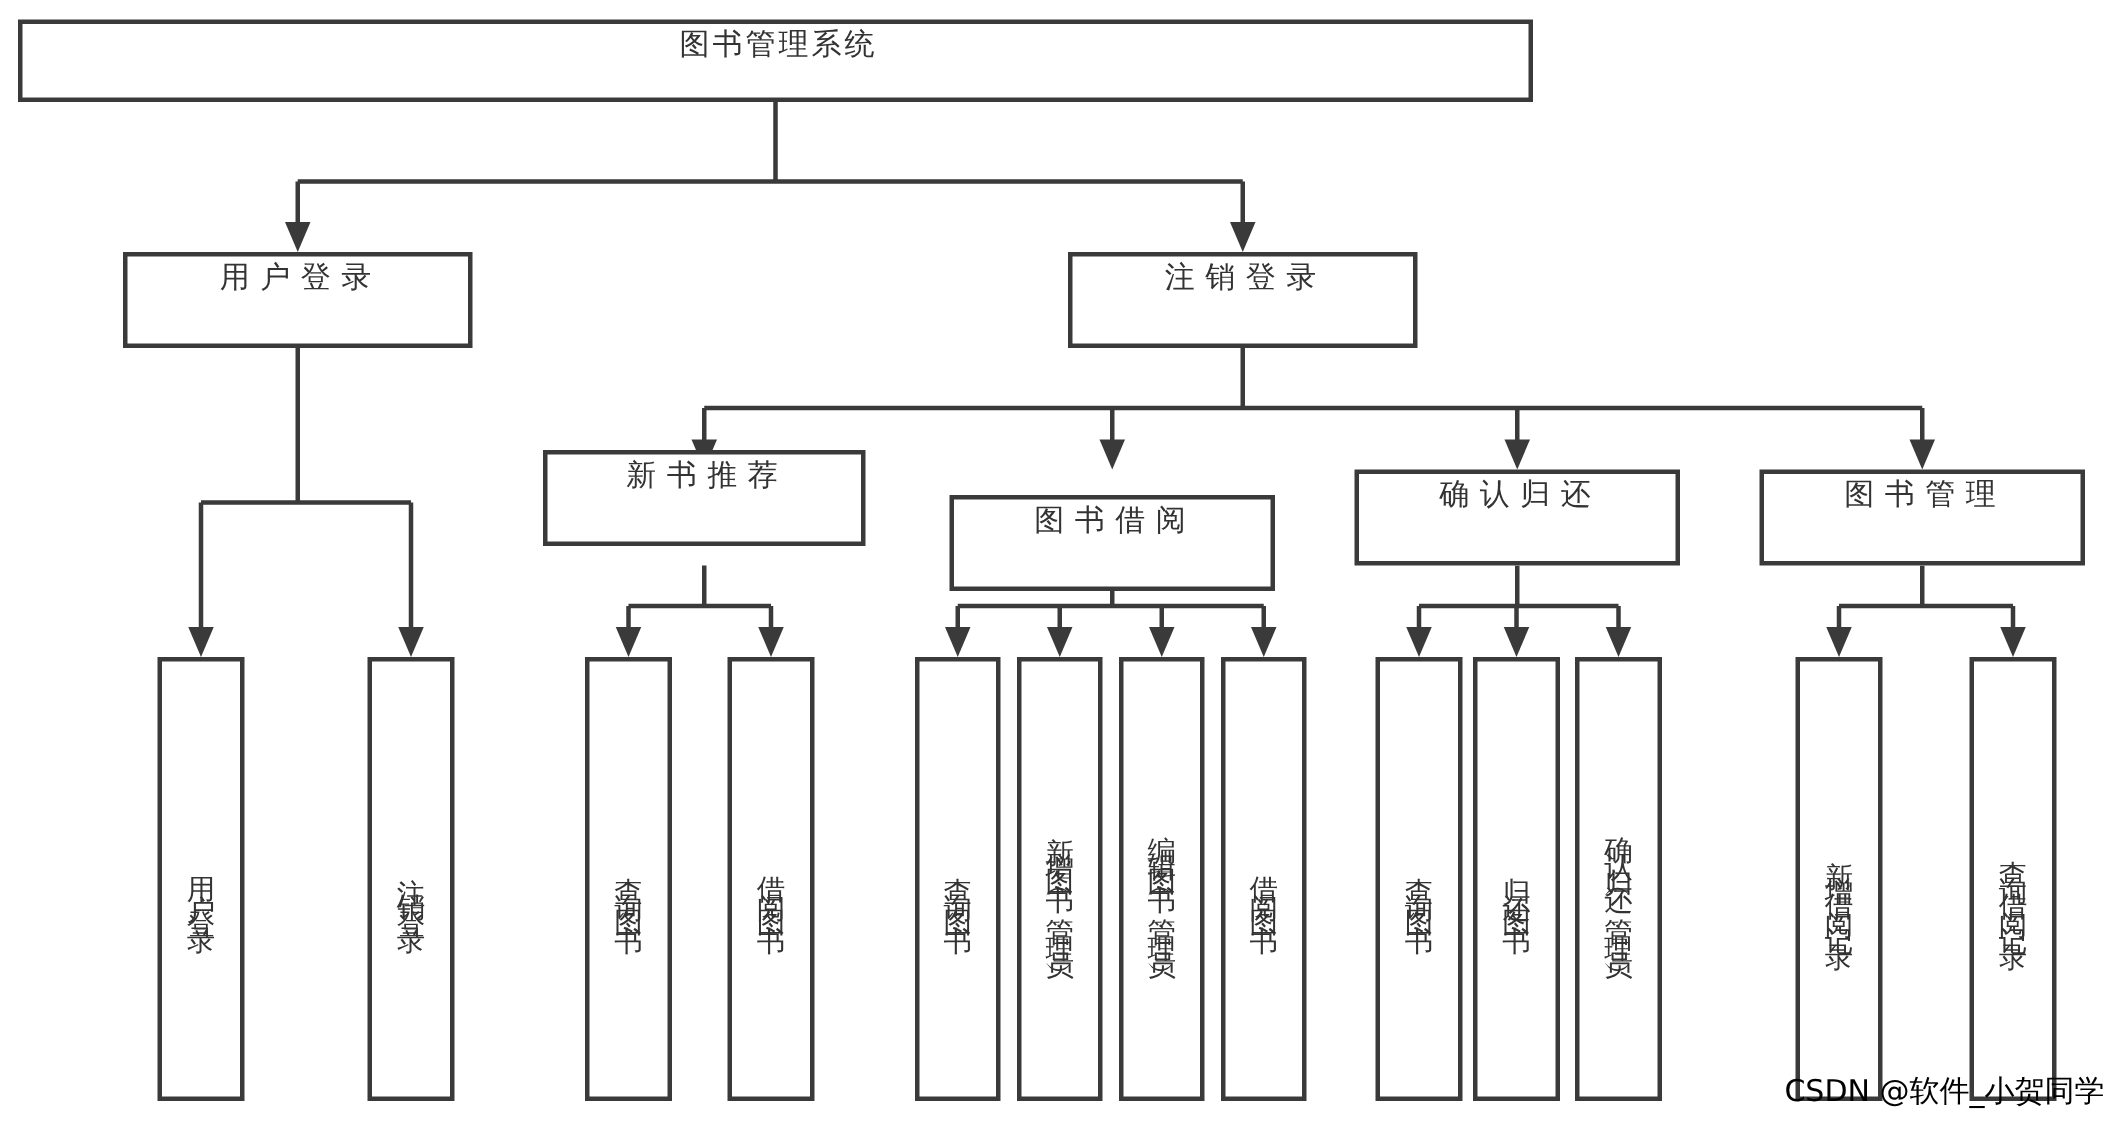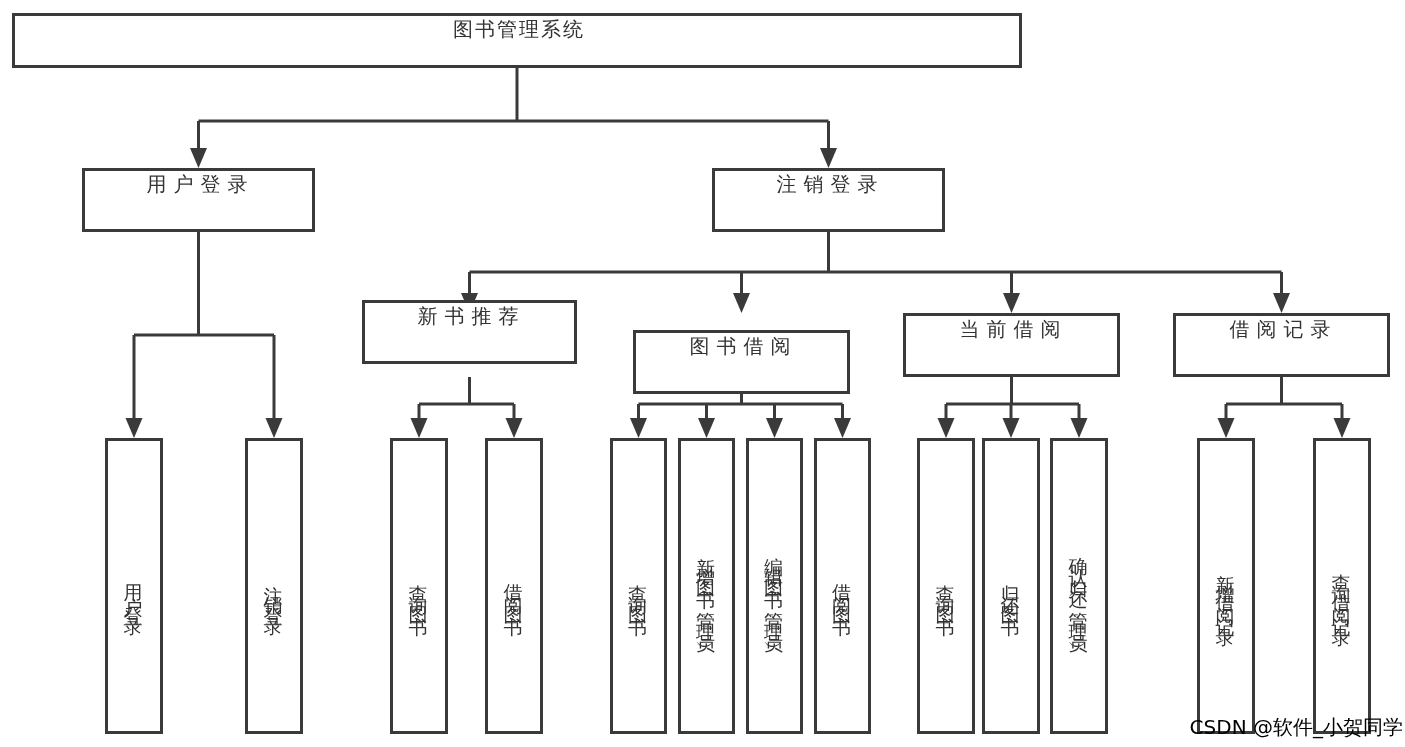--- a/index.html
+++ b/index.html
@@ -107,24 +107,24 @@
     <span>注销登录</span>
   </div>
 
   <div class="box lvl-h" style="left:362px;top:300px;width:215px;height:64px">
     <span>新书推荐</span>
   </div>
   <div class="box lvl-h" style="left:633px;top:330px;width:217px;height:64px">
     <span>图书借阅</span>
   </div>
   <div class="box lvl-h" style="left:903px;top:313px;width:217px;height:64px">
-    <span>当前借阅</span>
+    <span>确认归还</span>
   </div>
   <div class="box lvl-h" style="left:1173px;top:313px;width:217px;height:64px">
-    <span>借阅记录</span>
+    <span>图书管理</span>
   </div>
 
   <div class="box leaf" style="left:105px">
     <span class="vtext">用户登录</span>
   </div>
   <div class="box leaf" style="left:245px">
     <span class="vtext">注销登录</span>
   </div>
 
   <div class="box leaf" style="left:390px">

